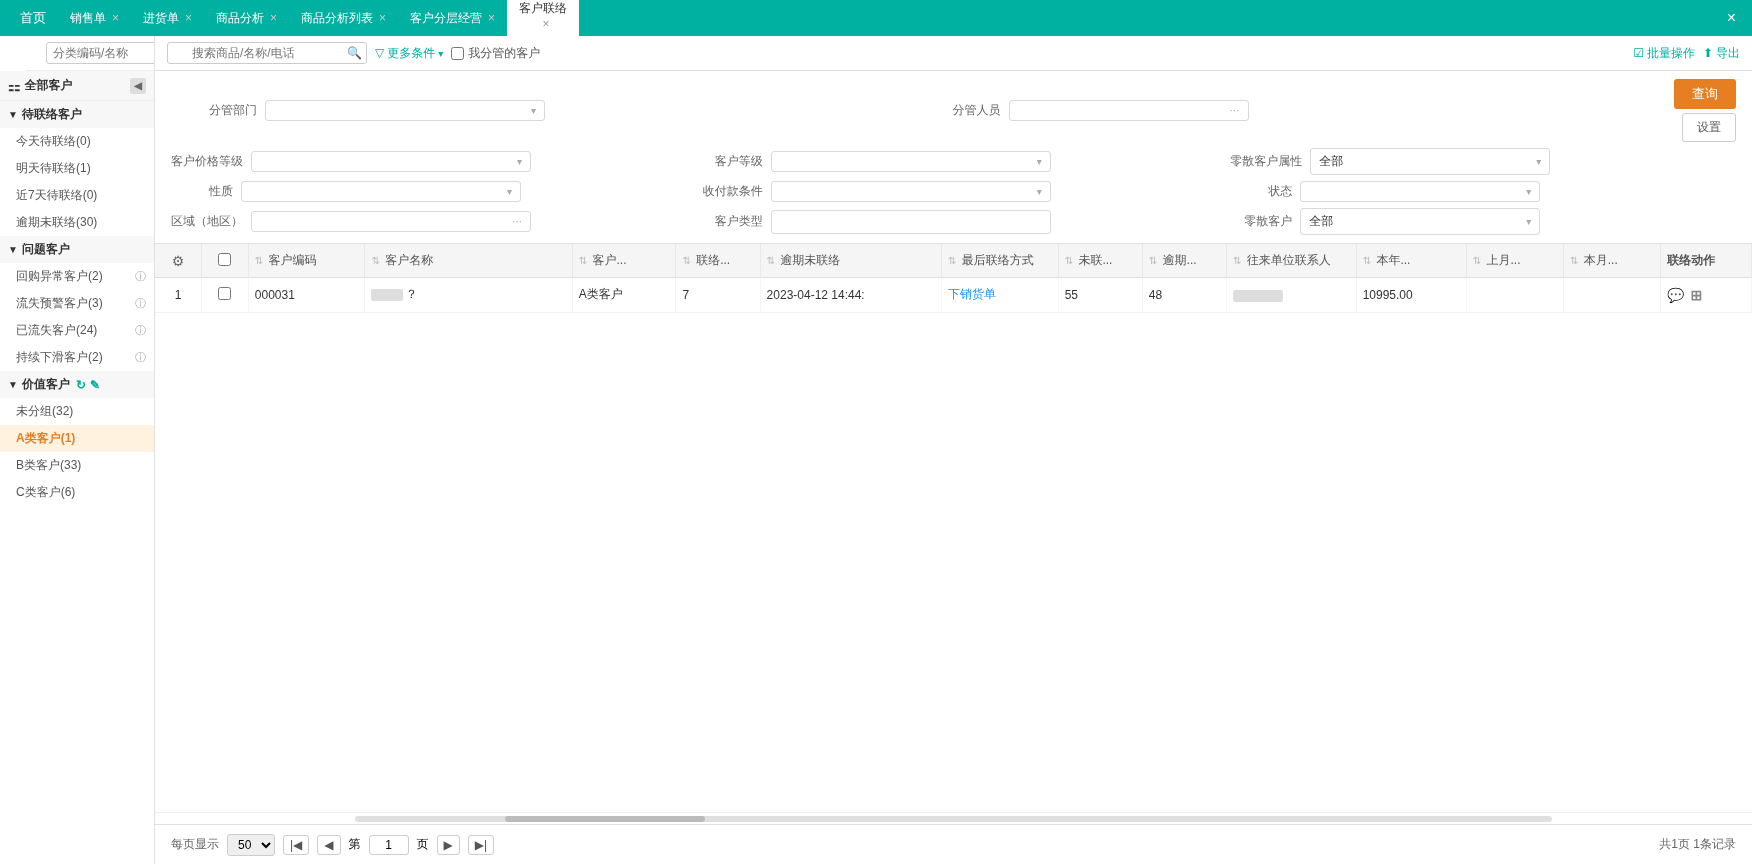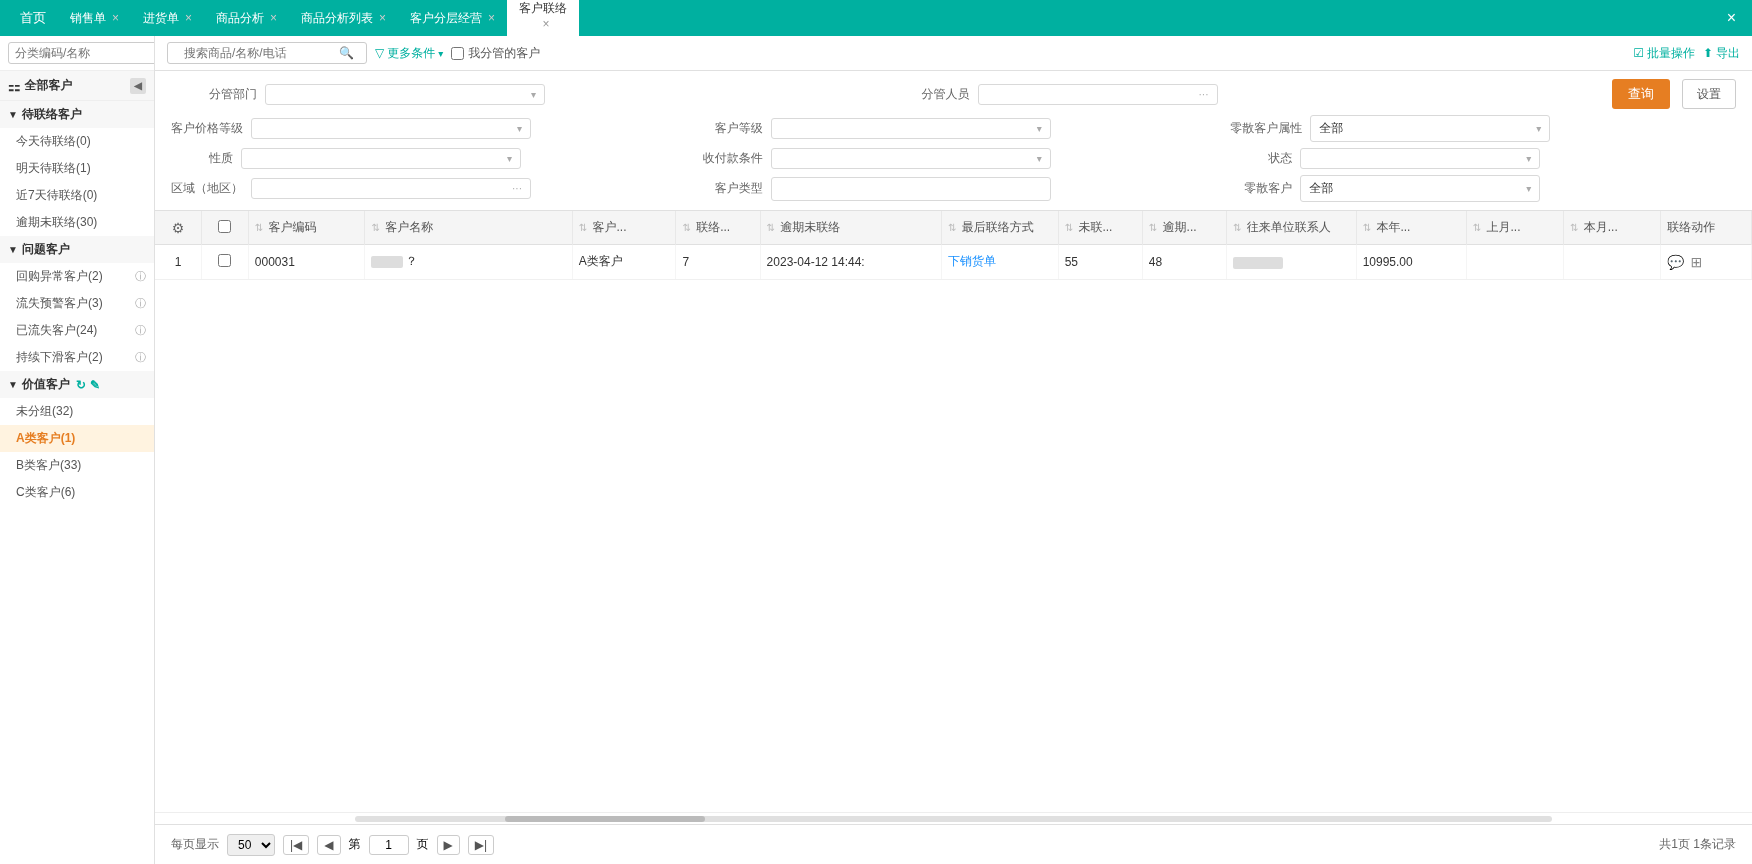--- a/index.html
+++ b/index.html
@@ -49,22 +49,23 @@
       width: 155px;
       background: #fff;
       border-right: 1px solid #e0e0e0;
       display: flex;
       flex-direction: column;
       overflow-y: auto;
     }
     .sidebar-search {
       display: flex;
       align-items: flex-start;
-      padding: 6px 8px;
+      padding: 6px 20px;
       border-bottom: 1px solid #eee;
+      margin-left: 26px;
     }
     .sidebar-search input {
       flex: 1;
       border: 1px solid #ccc;
       border-radius: 3px;
       padding: 3px 6px;
       font-size: 12px;
       outline: none;
       color: #333;
     }
@@ -116,21 +117,21 @@
       padding: 6px 12px;
       display: flex;
       align-items: center;
       gap: 8px;
     }
     .filter-search {
       display: flex;
       align-items: center;
       border: 1px solid #ccc;
       border-radius: 3px;
-      padding: 3px 16px;
+      padding: 3px 24px;
       background: #fff;
       width: 200px;
     }
     .filter-search input {
       border: none;
       outline: none;
       font-size: 12px;
       color: #333;
       width: 160px;
     }
@@ -231,20 +232,21 @@
       color: #555;
       border: 1px solid #ccc;
       border-radius: 3px;
       padding: 5px 14px;
       cursor: pointer;
       font-size: 12px;
       margin-left: 8px;
     }
     .filter-actions {
       display: flex;
+      flex-direction: column;
       gap: 4px;
       margin-left: 16px;
     }
 
     
     .table-wrapper {
       flex: 1;
       overflow: auto;
       background: #fff;
       margin: 0;
@@ -288,21 +290,21 @@
     .col-type { width: 80px; }
     .col-contact { width: 65px; }
     .col-lastdate { width: 140px; }
     .col-lastway { width: 90px; }
     .col-uncontact { width: 65px; }
     .col-overdue { width: 65px; }
     .col-visits { width: 100px; }
     .col-thisyear { width: 85px; }
     .col-lastmonth { width: 75px; }
     .col-thismonth { width: 75px; }
-    .col-action { width: 70px; }
+    .col-action { width: 70px; font-weight: bold; }
 
     
     .pagination {
       height: 40px;
       background: #fff;
       border-top: 1px solid #e0e0e0;
       display: flex;
       align-items: center;
       padding: 0 16px;
       gap: 8px;

